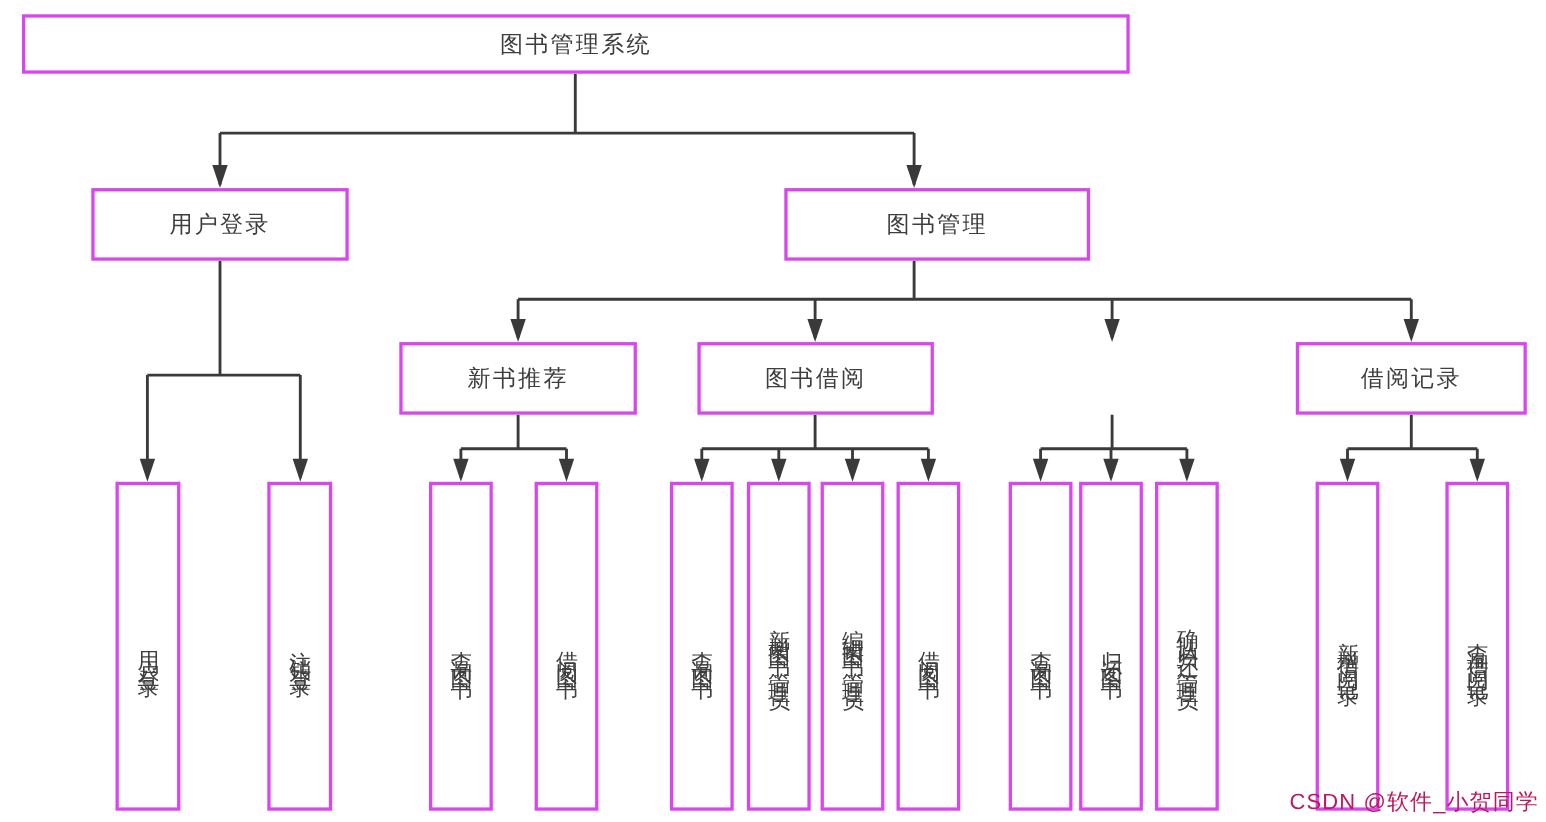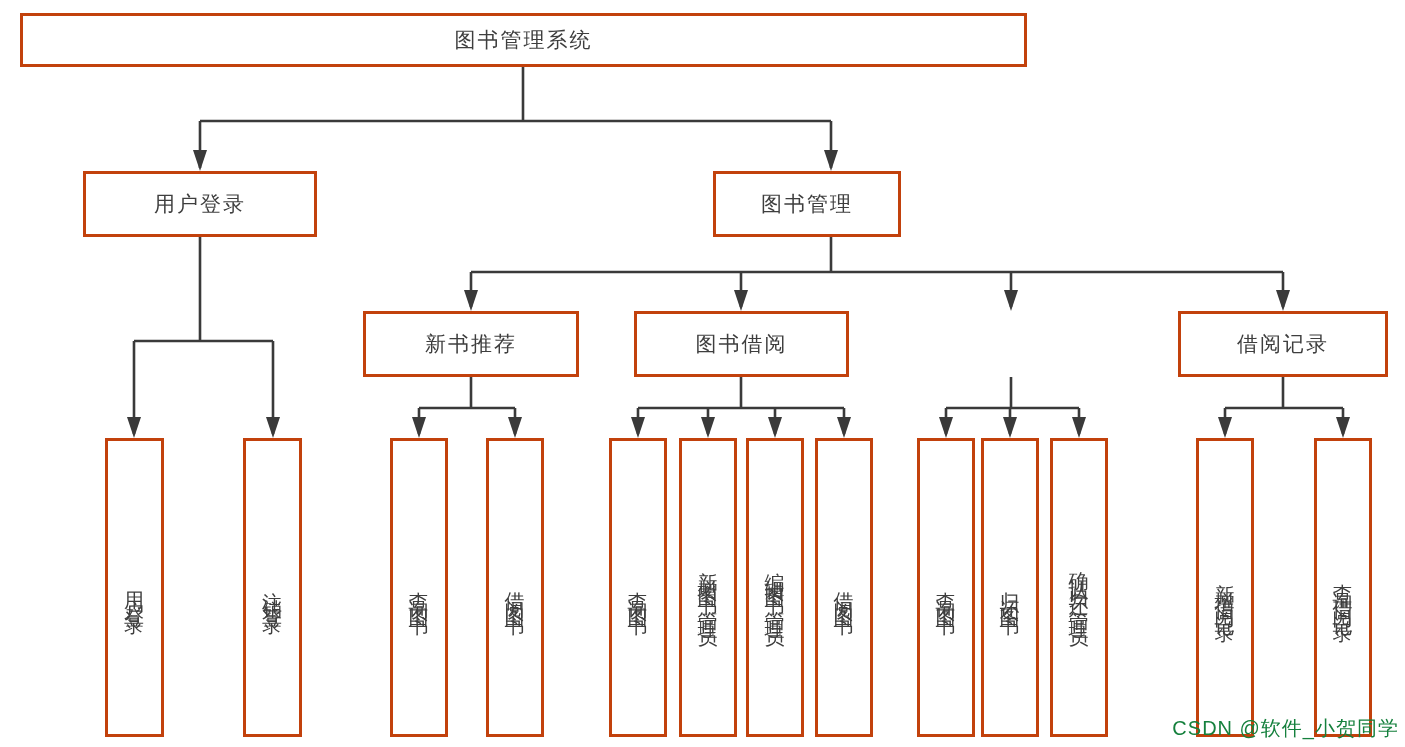--- a/index.html
+++ b/index.html
@@ -14,42 +14,42 @@
   }
   .connectors {
     position: absolute;
     left: 0; top: 0;
     width: 1405px; height: 747px;
     z-index: 1;
   }
   .box {
     position: absolute;
     background: #ffffff;
-    border: 3px solid #c2410c;
+    border: 3px solid #d946ef;
     color: #3e3e3e;
     display: flex;
     align-items: center;
     justify-content: center;
     z-index: 2;
     font-size: 21px;
     letter-spacing: 2px;
     white-space: nowrap;
   }
   .leaf span {
     writing-mode: vertical-rl;
     text-orientation: mixed;
     font-size: 20px;
     letter-spacing: 8px;
     line-height: 1;
     padding-top: 8px; 
   }
   
   .n-root   { left: 20px;   top: 13px;  width: 1007px; height: 54px; }
   .n-login  { left: 83px;   top: 171px; width: 234px;  height: 66px; }
-  .n-mgmt   { left: 713px;  top: 171px; width: 188px;  height: 66px; }
+  .n-mgmt   { left: 713px;  top: 171px; width: 278px;  height: 66px; }
   .n-rec    { left: 363px;  top: 311px; width: 216px;  height: 66px; }
   .n-borrow { left: 634px;  top: 311px; width: 215px;  height: 66px; text-align: right; }
   .n-cur    { left: 904px;  top: 311px; width: 214px;  height: 66px; }
   .n-hist   { left: 1178px; top: 311px; width: 210px;  height: 66px; }
   .l-a1 { left: 105px;  top: 438px; width: 59px; height: 299px; }
   .l-a2 { left: 243px;  top: 438px; width: 59px; height: 299px; }
   .l-b1 { left: 390px;  top: 438px; width: 58px; height: 299px; }
   .l-b2 { left: 486px;  top: 438px; width: 58px; height: 299px; }
   .l-c1 { left: 609px;  top: 438px; width: 58px; height: 299px; }
   .l-c2 { left: 679px;  top: 438px; width: 58px; height: 299px; }
@@ -59,21 +59,21 @@
   .l-d2 { left: 981px;  top: 438px; width: 58px; height: 299px; }
   .l-d3 { left: 1050px; top: 438px; width: 58px; height: 299px; }
   .l-e1 { left: 1196px; top: 438px; width: 58px; height: 299px; }
   .l-e2 { left: 1314px; top: 438px; width: 58px; height: 299px; }
   .watermark {
     position: absolute;
     right: 6px;
     bottom: 5px;
     font-size: 20px;
     letter-spacing: 1px;
-    color: #15803d;
+    color: #be185d;
     z-index: 3;
     white-space: nowrap;
   }
 </style>
 </head>
 <body>
 
 <div class="stage">
 
   <svg class="connectors" width="1405" height="747" viewBox="0 0 1405 747" aria-hidden="true">

